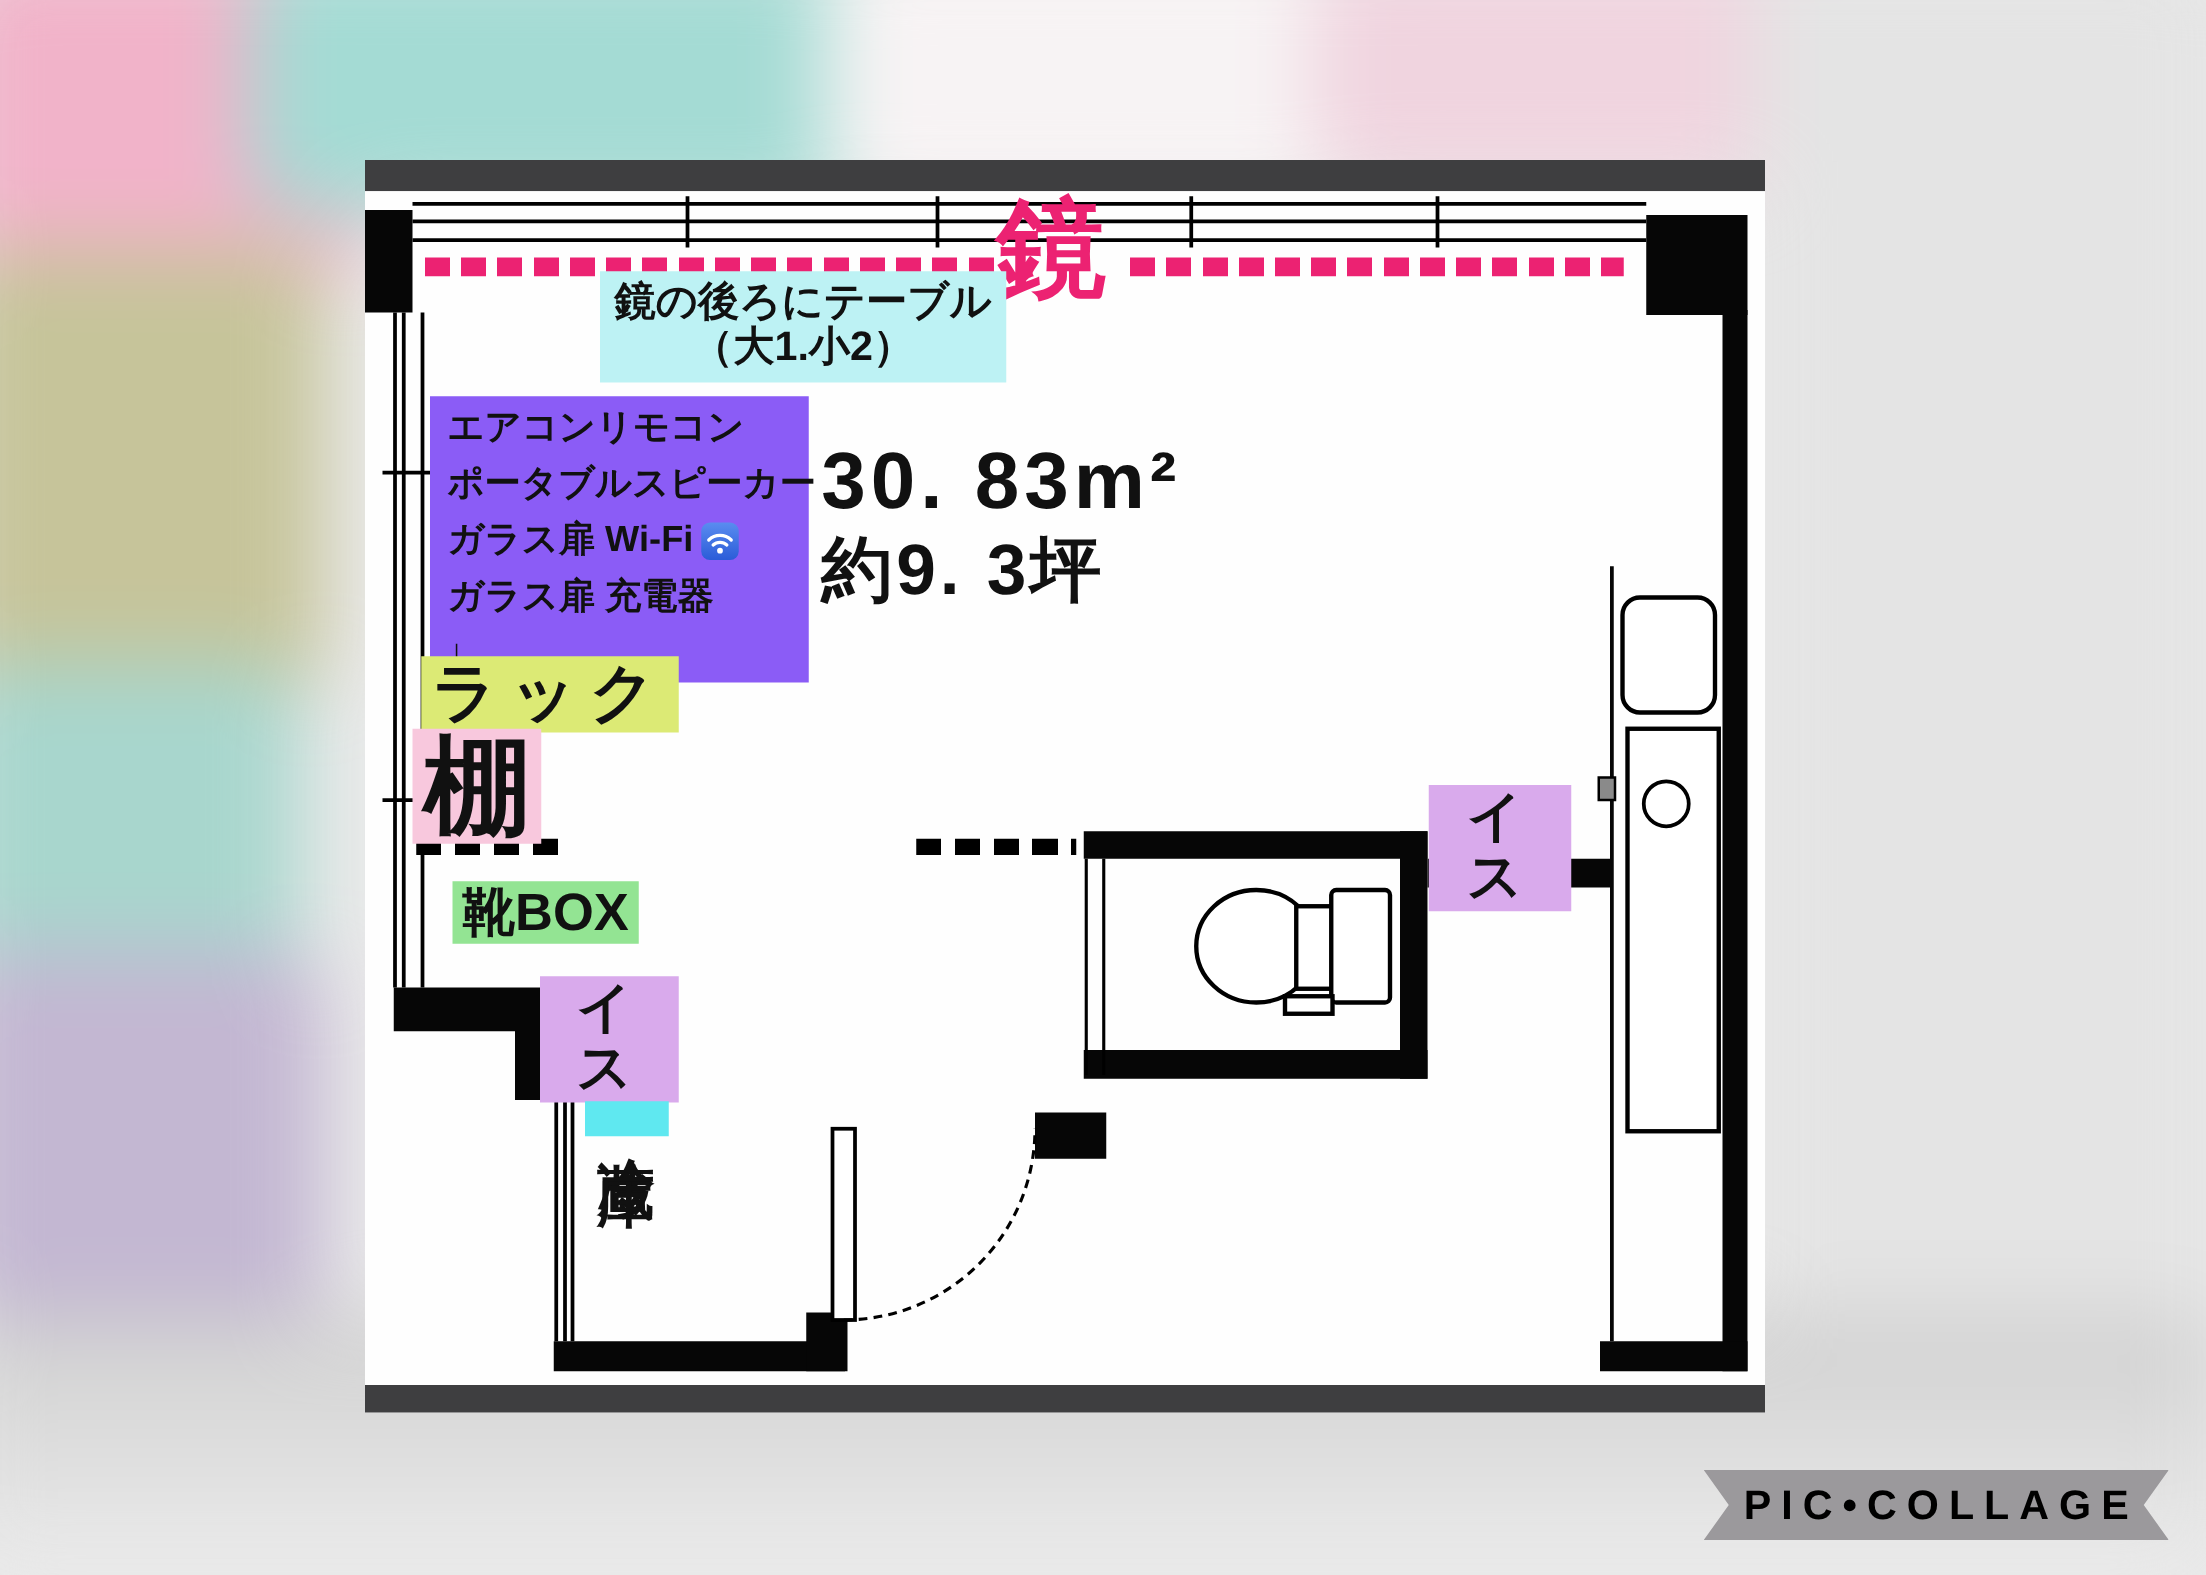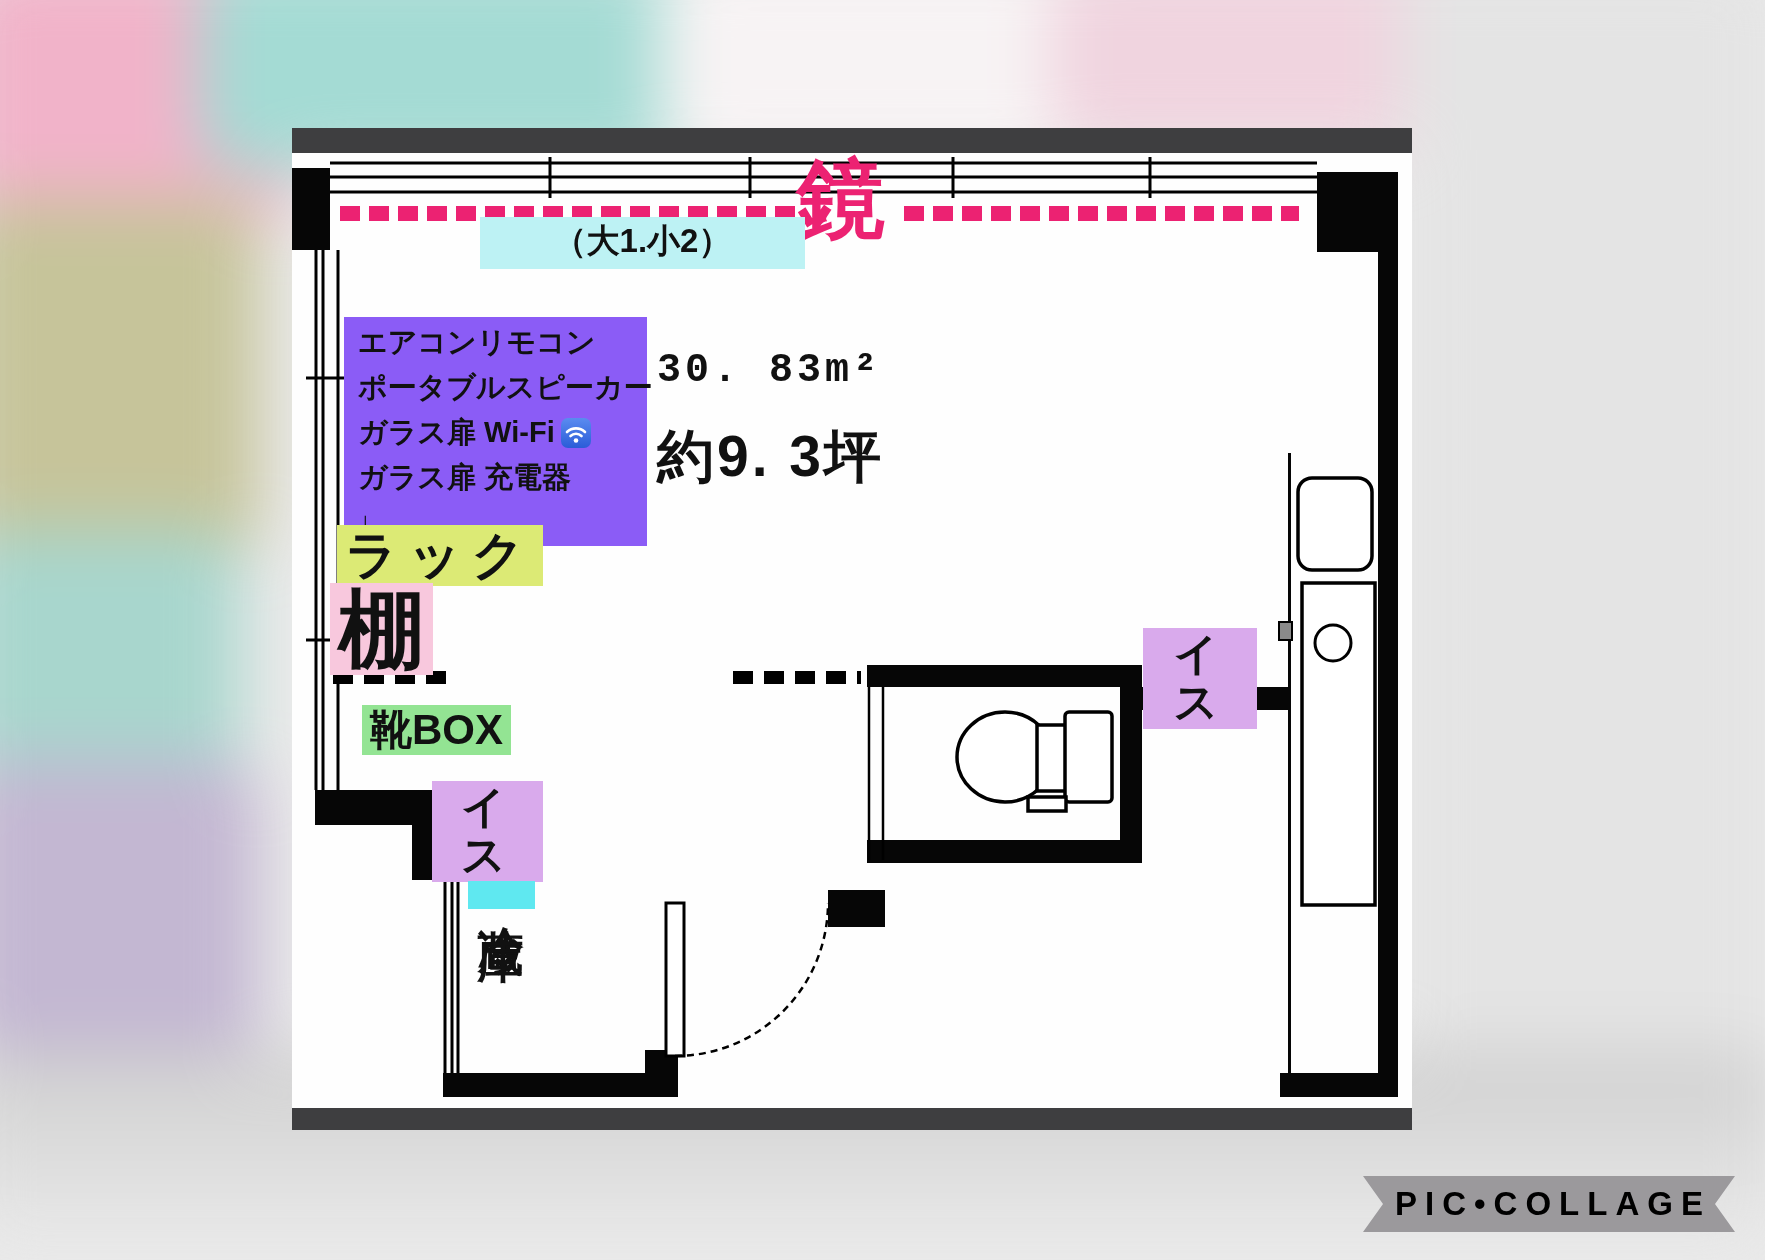--- a/index.html
+++ b/index.html
@@ -22,21 +22,21 @@
   
   .lab{position:absolute;font-weight:bold;color:#111;z-index:5;line-height:1.1;}
   .mirror-dash{position:absolute;height:15px;z-index:4;
     background:repeating-linear-gradient(90deg,#ec2272 0 20px,transparent 20px 29px);}
   .glass-dash{position:absolute;height:13px;z-index:4;
     background:repeating-linear-gradient(90deg,#000 0 20px,transparent 20px 31px);}
   .kagami{font-size:88px;color:#ec2272;letter-spacing:0;}
   .note-box{background:#bdf2f4;text-align:center;font-size:33px;padding:6px 10px 10px 10px;}
   .amen-box{background:#8b5cf6;font-size:29px;padding:10px 14px 6px 14px;}
   .amen-box .row{margin-bottom:13px;white-space:nowrap;display:flex;align-items:center;gap:6px;}
-  .area-line1{font-size:40px;letter-spacing:4px;font-weight:bold;font-family:Liberation Mono, monospace;}
+  .area-line1{font-size:64px;letter-spacing:4px;font-weight:bold;}
   .area-line2{font-size:57px;letter-spacing:3px;font-weight:bold;}
   .tag{padding:2px 8px;}
   .rack{background:#dcea75;font-size:52px;letter-spacing:10px;}
   .shelf{background:#f8c8dd;font-size:86px;width:103px;height:92px;line-height:92px;text-align:center;padding:0;}
   .glassdoor{font-size:66px;letter-spacing:1px;}
   .shoebox{background:#93e493;font-size:42px;}
   .chair{background:#d9aaec;font-size:44px;text-align:center;letter-spacing:8px;}
   .fridge{background:#5fe8f0;font-size:46px;writing-mode:vertical-rl;text-orientation:upright;
     padding:8px 8px;letter-spacing:4px;}
   .wifi-badge{display:inline-block;width:30px;height:30px;border-radius:7px;
@@ -132,20 +132,21 @@
         <circle cx="1041" cy="490" r="18" stroke-width="3"></circle>
       </g>
       <rect x="987" y="469" width="13" height="18" fill="#8a8a8a" stroke="#000" stroke-width="2"></rect>
     </svg>
 
     <div class="mirror-dash" style="left:48px;top:53px;width:460px;"></div>
     <div class="mirror-dash" style="left:612px;top:53px;width:395px;"></div>
     <div class="lab kagami" style="left:505px;top:-2px;">鏡</div>
 
     <div class="lab note-box" style="left:188px;top:64px;width:305px;">
+      <div>鏡の後ろにテーブル</div>
       <div>（大1.小2）</div>
     </div>
 
     <div class="lab amen-box" style="left:52px;top:164px;width:275px;">
       <div class="row">エアコンリモコン</div>
       <div class="row">ポータブルスピーカー</div>
       <div class="row">
         <span>ガラス扉 Wi-Fi</span>
         <span class="wifi-badge">
           <svg width="30" height="30" viewBox="0 0 30 30">

